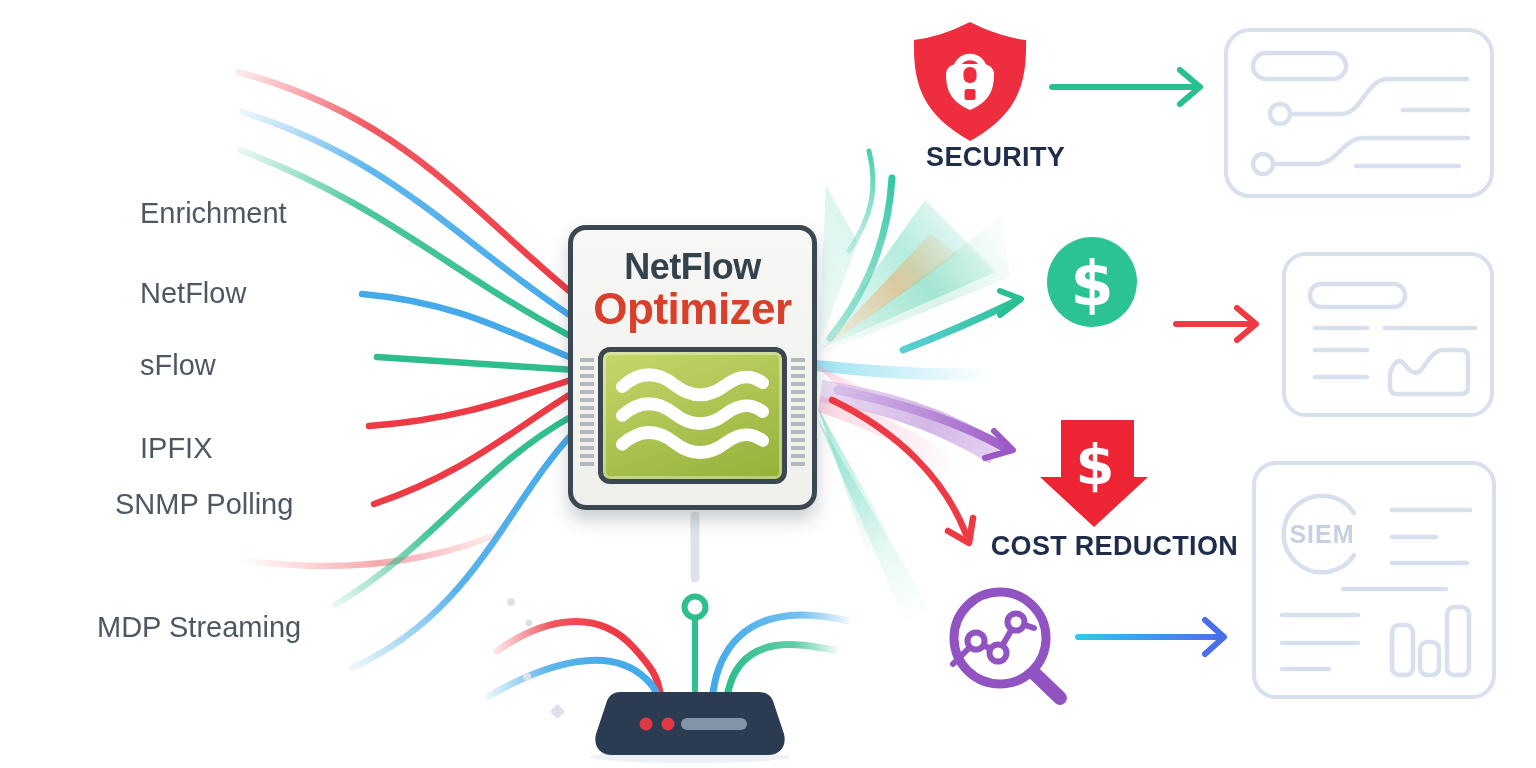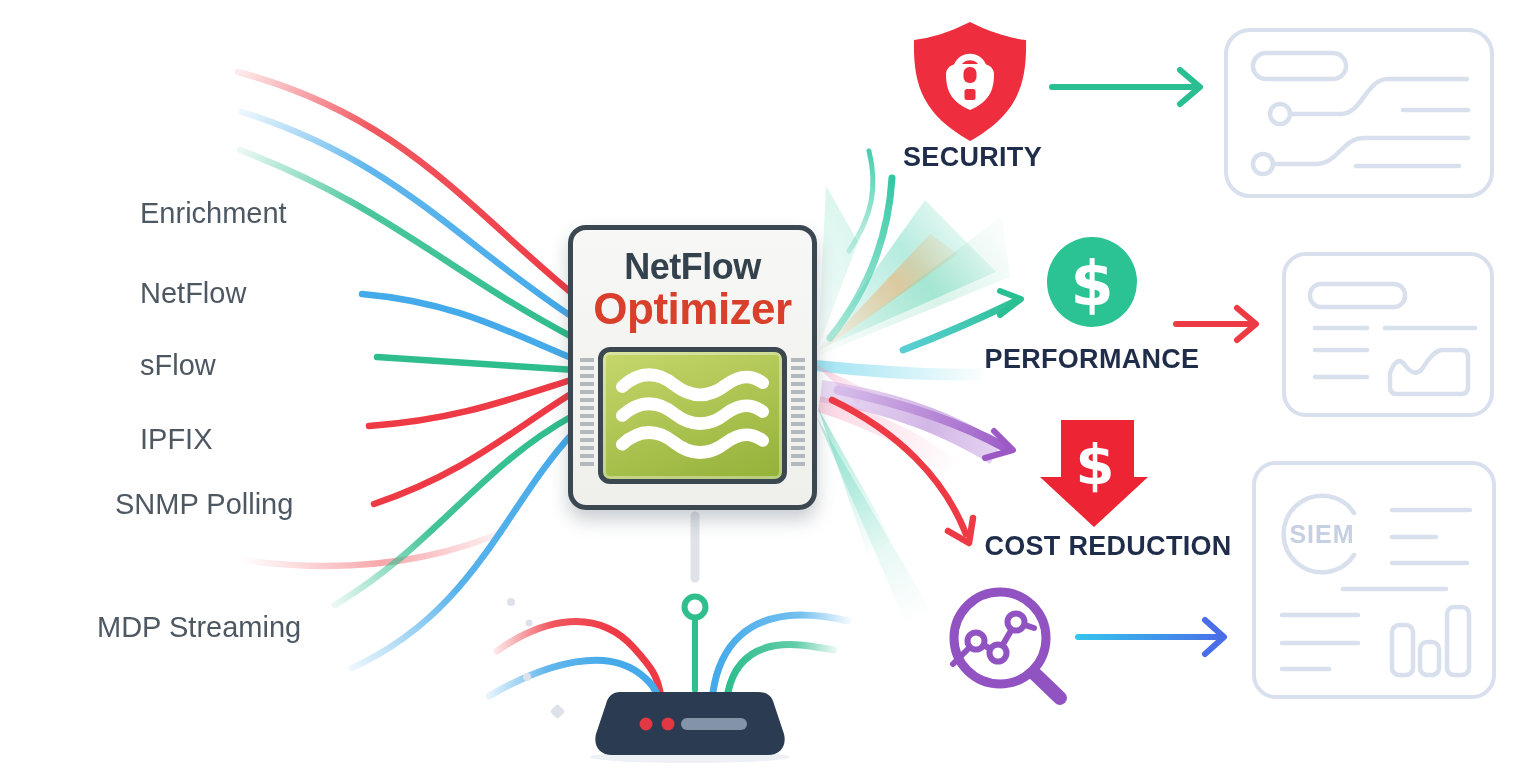--- a/index.html
+++ b/index.html
@@ -7,21 +7,21 @@
     position:relative;width:1536px;height:768px;overflow:hidden;background:#ffffff;
     font-family:"Liberation Sans", sans-serif;
   }
   .art{position:absolute;left:0;top:0;width:1536px;height:768px;}
   .lbl-in{
     position:absolute;color:#4e5862;font-size:29px;font-weight:500;
     white-space:nowrap;
   }
   .lbl-out{
     position:absolute;color:#1f2d4a;font-size:27px;font-weight:700;
-    text-align:center;letter-spacing:.3px;white-space:nowrap;
+    text-align:right;letter-spacing:.3px;white-space:nowrap;
   }
   .opt-box{
     position:absolute;left:568px;top:225px;width:239px;height:275px;
     background:linear-gradient(180deg,#f7f7f5,#efefec);
     border:5px solid #3b4751;border-radius:18px;
     box-shadow:0 10px 18px rgba(45,60,75,.25);
   }
   .opt-title{margin-top:18px;text-align:center;font-weight:700;font-size:36px;
     line-height:1.06;color:#33424c;letter-spacing:-.5px;}
   .opt-title .t2{display:block;color:#d9402c;font-size:44px;}
@@ -318,21 +318,20 @@
         <path d="M 20 62 C 38 46, 56 46, 74 60 C 92 74, 110 74, 128 60 C 143 49, 155 50, 166 58"></path>
         <path d="M 20 92 C 38 76, 56 76, 74 90 C 92 104, 110 104, 128 90 C 143 79, 155 80, 166 88"></path>
       </g>
     </svg>
   </div>
 </div>
 
 <div class="lbl-in" style="left:140px;top:197px;width:212px">Enrichment</div>
 <div class="lbl-in" style="left:140px;top:277px;width:212px">NetFlow</div>
 <div class="lbl-in" style="left:140px;top:349px;width:212px">sFlow</div>
-<div class="lbl-in" style="left:140px;top:423px;width:212px">IPFIX</div>
+<div class="lbl-in" style="left:140px;top:432px;width:212px">IPFIX</div>
 <div class="lbl-in" style="left:115px;top:488px;width:240px">SNMP Polling</div>
 <div class="lbl-in" style="left:97px;top:611px;width:250px">MDP Streaming</div>
 
 <div class="lbl-out" style="left:880px;top:142px;width:185px">SECURITY</div>
-<div class="lbl-out" style="left:972px;top:344px;width:240px">PERFORMANCE</div>
 <div class="lbl-out" style="left:978px;top:531px;width:260px">COST REDUCTION</div>
 
 </div>
 
 </body></html>

